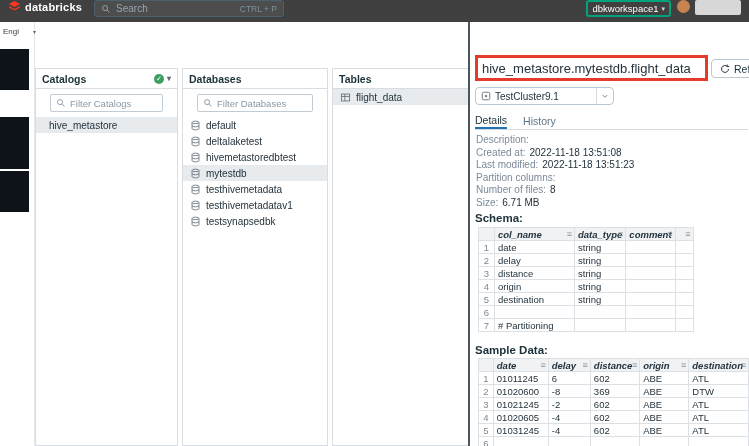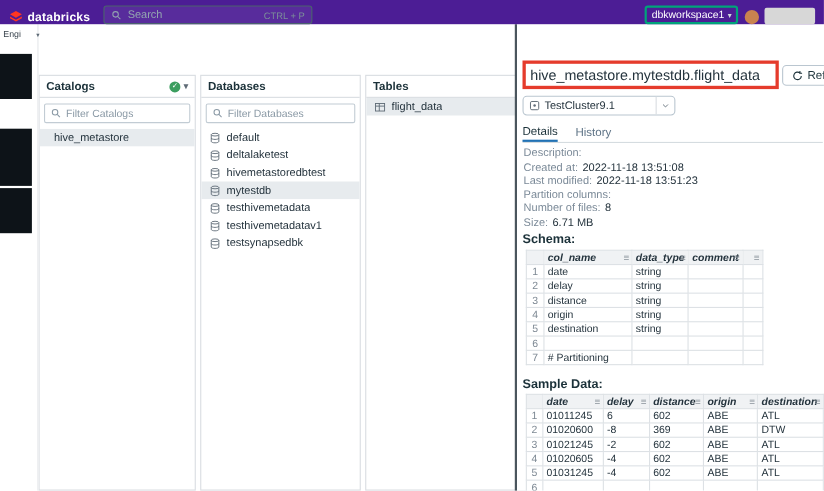--- a/index.html
+++ b/index.html
@@ -3,22 +3,22 @@
 <meta charset="utf-8">
 <style>
   html,body { margin:0; padding:0; }
   body {
     width:749px; height:446px; overflow:hidden; position:relative;
     background:#fff; font-family:"Liberation Sans", sans-serif; color:#24333d;
   }
   svg { display:block; }
 
   
-  .topbar { position:absolute; top:0; left:0; width:749px; height:22px; background:#4c1d95;
-    display:flex; align-items:flex-end; padding:0 8px; box-sizing:border-box; z-index:6; }
+  .topbar { position:absolute; top:0; left:0; width:749px; height:22px; background:#404040;
+    display:flex; align-items:flex-start; padding:0 8px; box-sizing:border-box; z-index:6; }
   .brand { display:flex; align-items:center; gap:4px; margin-right:12px; }
   .brand-text { color:#fff; font-size:11px; font-weight:700; letter-spacing:.2px; }
   .searchbox { width:176px; height:15px; border:1px solid #4a626d; border-radius:3px;
     background:rgba(255,255,255,.07); display:flex; align-items:center; gap:5px; padding:0 6px; color:#93a5b0; }
   .search-ph { font-size:10px; flex:1; }
   .shortcut { font-size:8.5px; color:#7c8f99; }
   .flex-sp { flex:1; }
   .ws { border:2px solid #00a37a; border-radius:3px; padding:0 4px; height:13px;
     display:flex; align-items:center; gap:3px; color:#fff; font-size:9.5px; }
   .ws .chev { color:#cfd8dd; font-size:7px; }
@@ -46,21 +46,21 @@
   .panel { border:1px solid #d9dde1; background:#fff; display:flex; flex-direction:column; box-sizing:border-box; }
   .panel.catalogs { width:143px; }
   .panel.databases { width:146px; }
   .panel.tables { width:156px; }
   .panel-head { height:19px; flex:none; border-bottom:1px solid #d9dde1; display:flex; align-items:center;
     padding:0 6px; font-size:10.5px; font-weight:700; color:#1b3139; gap:4px; }
   .head-right { margin-left:auto; display:flex; align-items:center; gap:3px; }
   .checkcircle { width:10px; height:10px; border-radius:50%; background:#3c9e5f; color:#fff; font-size:7px;
     line-height:10px; text-align:center; display:inline-block; font-weight:400; }
   .chev { color:#5f6b76; font-size:8px; }
-  .filter { margin:5px 4px; height:16px; border:1px solid #c2ccd4; border-radius:2px; display:flex;
+  .filter { margin:5px 14px; height:16px; border:1px solid #c2ccd4; border-radius:2px; display:flex;
     align-items:center; gap:4px; padding:0 5px; flex:none; color:#8a99a5; }
   .filter .ph { font-size:9.5px; }
   .list { flex:1; overflow:hidden; }
   .item { height:16px; display:flex; align-items:center; gap:5px; padding:0 7px; font-size:10px; color:#24333d; }
   .item.selected { background:#e7ebee; }
   .item .lbl { white-space:nowrap; overflow:hidden; }
   .item .chev.ml { margin-left:auto; }
   .panel.catalogs .item { padding-left:13px; }
 
   

